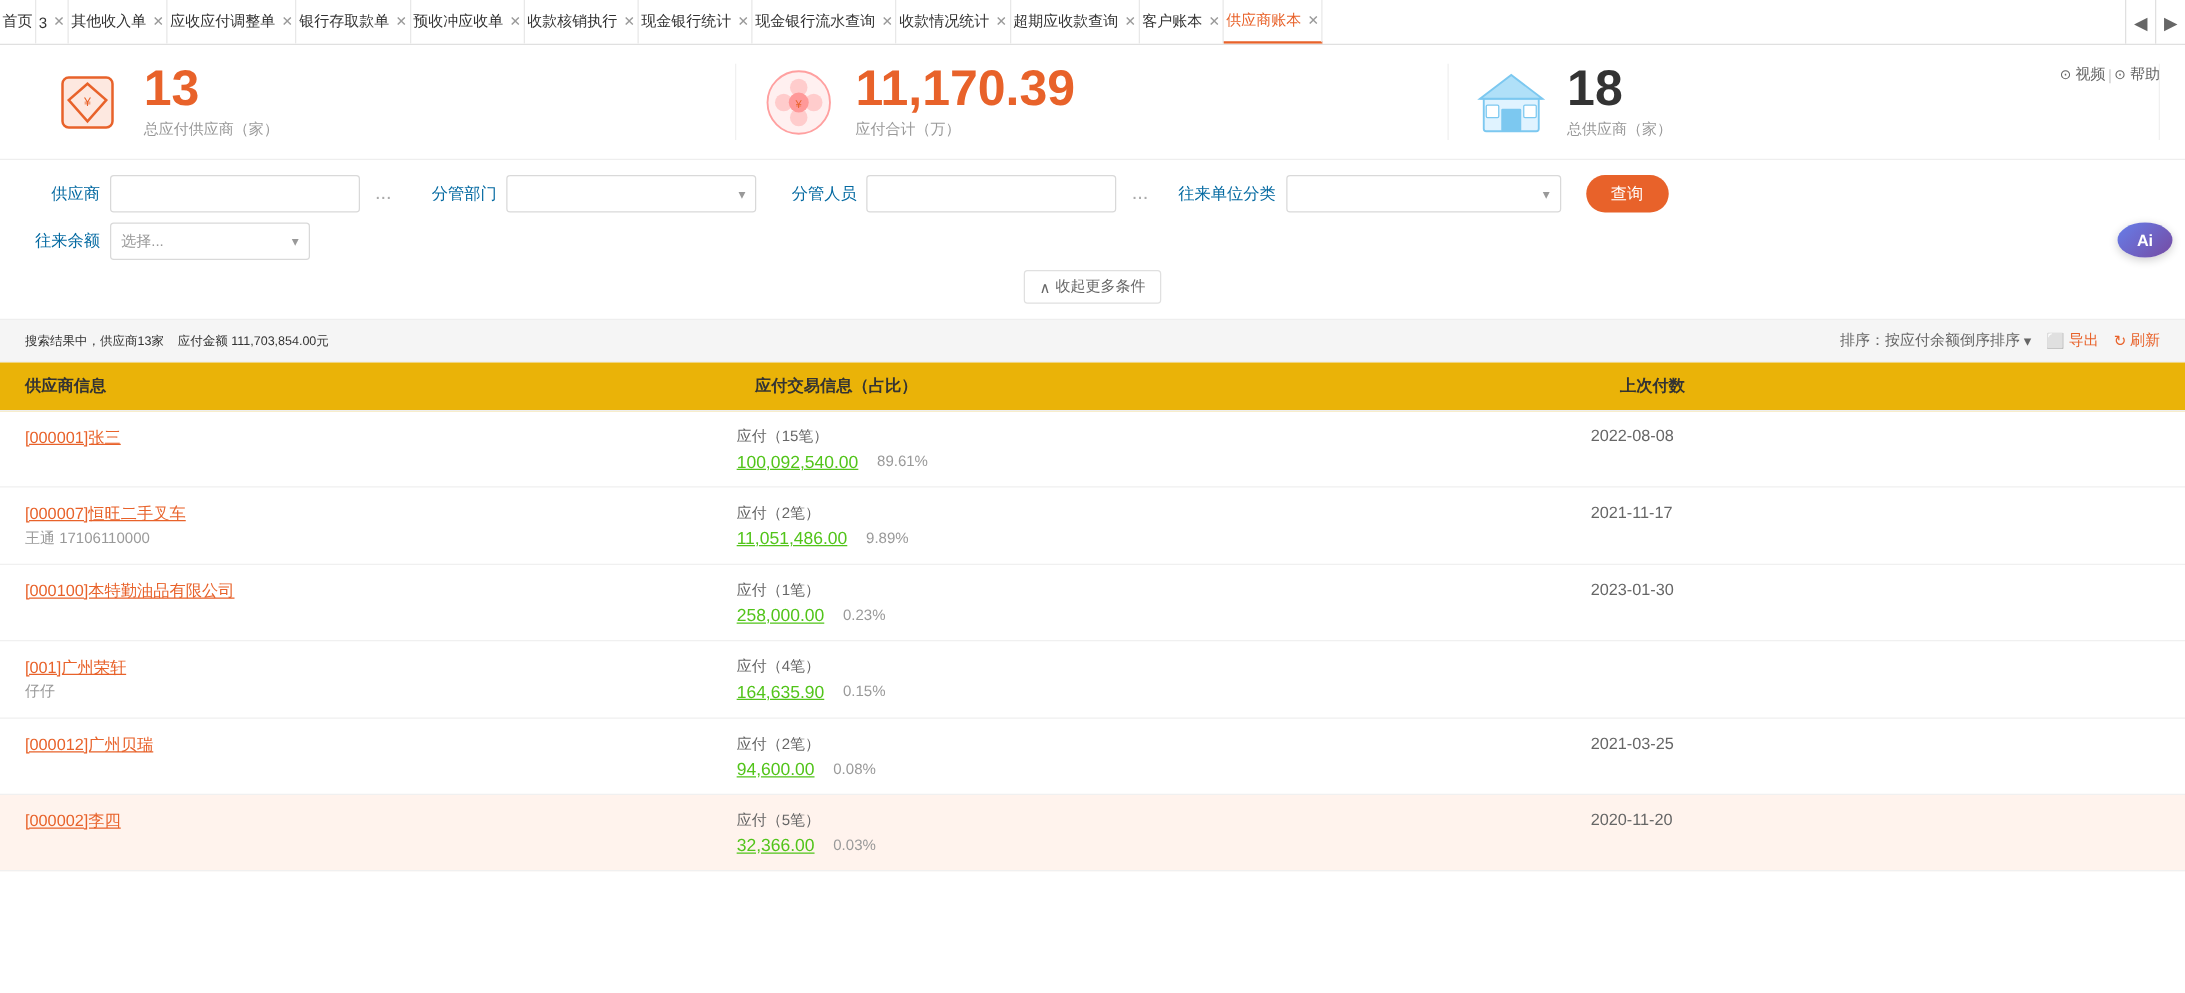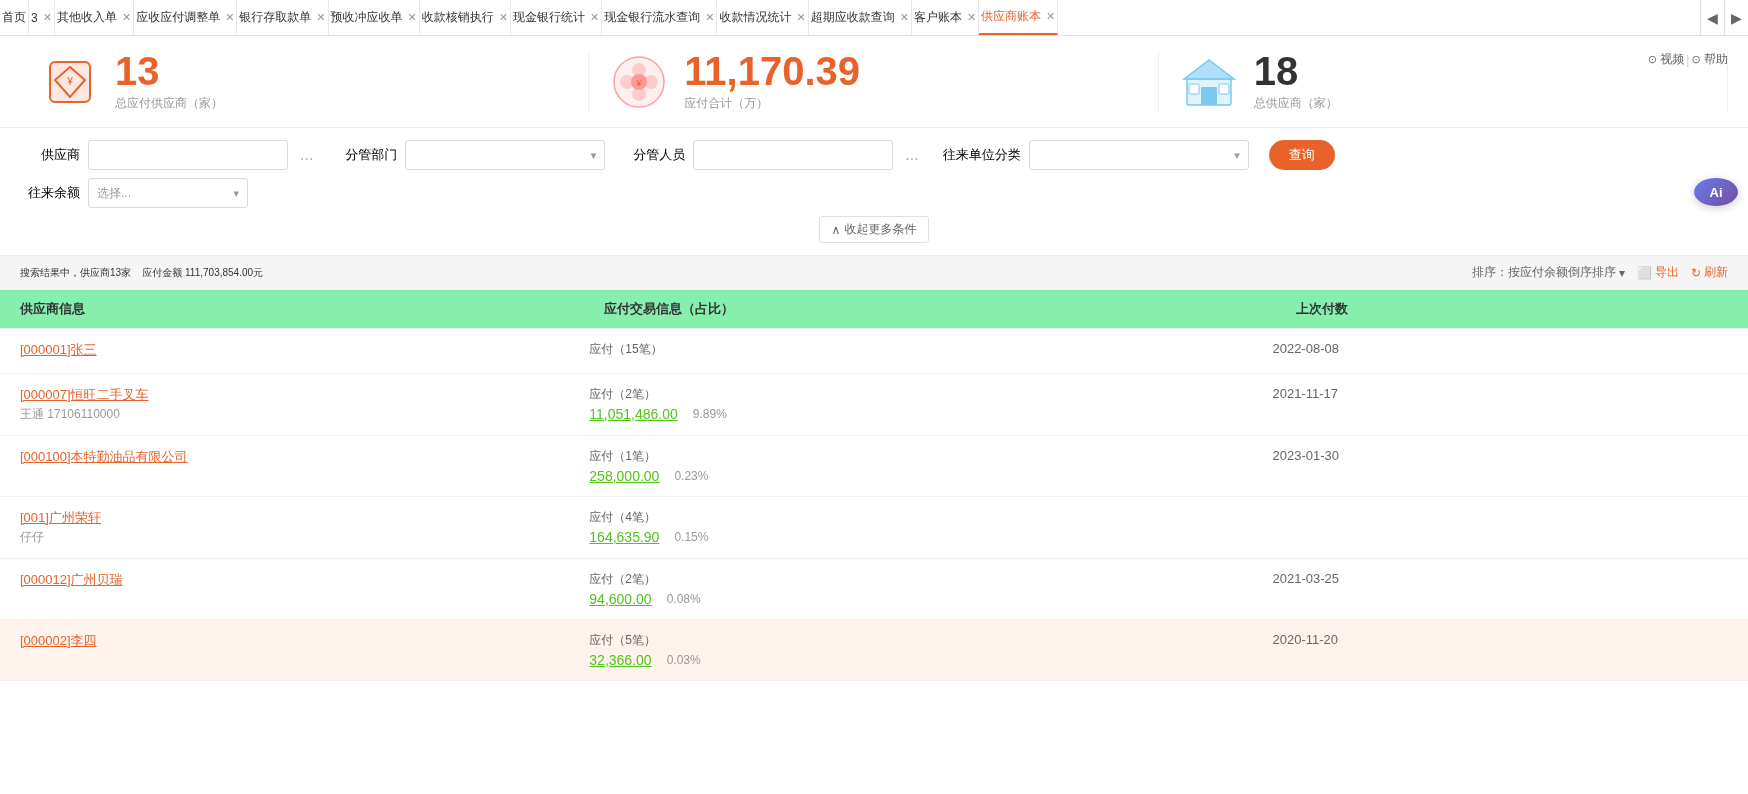--- a/index.html
+++ b/index.html
@@ -43,21 +43,21 @@
     .header-actions span { cursor: pointer; }
     .divider-v { color: #ccc; }
 
     
     .filter-area {
       background: #fff; padding: 12px 20px; border-bottom: 1px solid #eee;
     }
     .filter-row { display: flex; align-items: center; gap: 20px; margin-bottom: 8px; }
     .filter-row:last-child { margin-bottom: 0; }
     .filter-item { display: flex; align-items: center; gap: 8px; }
-    .filter-label { font-size: 13px; color: #000000; white-space: nowrap; min-width: 60px; text-align: right; }
+    .filter-label { font-size: 13px; color: #0369a1; white-space: nowrap; min-width: 60px; text-align: right; }
     .filter-input {
       height: 30px; border: 1px solid #d9d9d9; border-radius: 3px;
       padding: 0 8px; font-size: 12px; width: 180px; color: #333;
       outline: none;
     }
     .filter-select-wrapper {
       position: relative; display: inline-flex; align-items: center;
       height: 30px; border: 1px solid #d9d9d9; border-radius: 3px;
       background: #fff; width: 200px; padding: 0 8px; cursor: pointer;
     }
@@ -89,21 +89,21 @@
     .action-btn {
       display: flex; align-items: center; gap: 3px; cursor: pointer; color: #e8622a;
     }
     .refresh-btn { color: #e8622a; }
 
     
     .table-container { background: #fff; }
     .table-header {
       display: grid; grid-template-columns: 1fr 1.2fr 0.8fr;
       padding: 10px 20px; border-bottom: 1px solid #eee;
-      font-size: 13px; font-weight: 600; color: #333; background: #86efac; gap: 44px;
+      font-size: 13px; font-weight: 600; color: #333; background: #eab308; gap: 44px;
     }
     .table-row {
       display: grid; grid-template-columns: 1fr 1.2fr 0.8fr;
       padding: 12px 20px; border-bottom: 1px solid #f0f0f0;
       align-items: start;
     }
     .table-row.highlighted { background: #fff3ed; }
     .supplier-link { color: #e8622a; text-decoration: underline; cursor: pointer; font-size: 13px; }
     .supplier-sub { font-size: 12px; color: #999; margin-top: 2px; }
     .transaction-info {}
@@ -325,20 +325,24 @@
     <div>上次付数</div>
   </div>
   <div class="main-content" id="table-body">
   <div class="table-row">
     <div>
       <div class="supplier-link">[000001]张三</div>
 
     </div>
     <div class="transaction-info">
       <div class="trans-label">应付（15笔）</div>
+      <div class="trans-row">
+        <span class="trans-amount">100,092,540.00</span>
+        <span class="trans-percent">89.61%</span>
+      </div>
     </div>
     <div class="last-payment">2022-08-08</div>
   </div>
       <div class="table-row">
     <div>
       <div class="supplier-link">[000007]恒旺二手叉车</div>
       <div class="supplier-sub">王通  17106110000</div>
     </div>
     <div class="transaction-info">
       <div class="trans-label">应付（2笔）</div>

